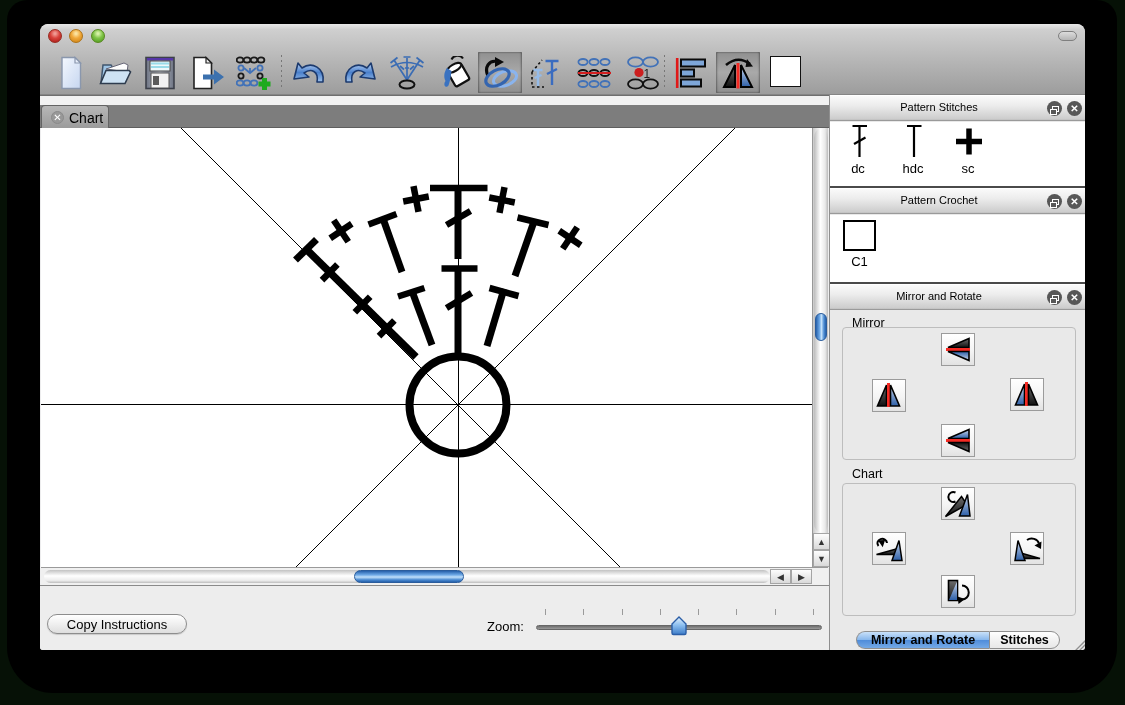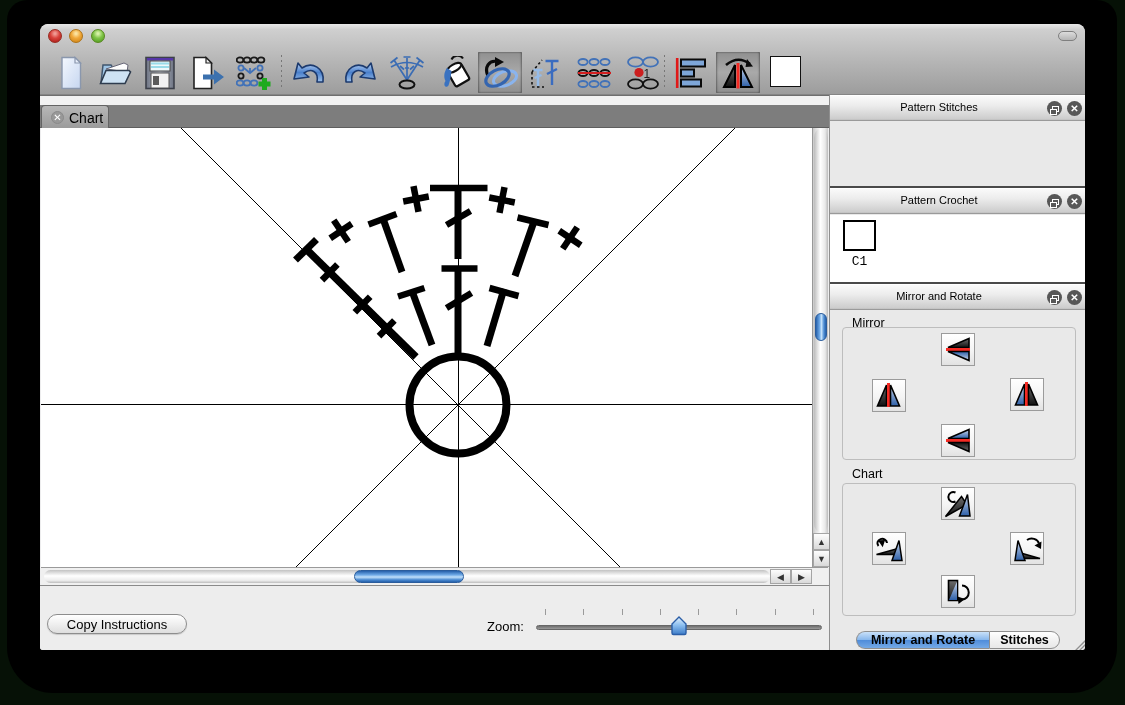--- a/index.html
+++ b/index.html
@@ -354,31 +354,49 @@
   <div class="dock" id="dock">
 
     <div class="dhead" style="top:0px;">
         <div class="ht">Pattern Stitches</div>
       <div class="dbtn" style="left:217px;"><svg width="9" height="9" viewBox="0 0 9 9" style="margin-top:3px;">
             <rect x="2.5" y="0.5" width="6" height="5" fill="none" stroke="#fff"></rect>
             <rect x="0.5" y="3.5" width="6" height="5" fill="#575757" stroke="#fff"></rect>
           </svg></div>
       <div class="dbtn" style="left:237px; font-size:10px; line-height:15px; font-weight:bold;">✕</div>
     </div>
+    <div class="dwhite" style="top:27px; height:64px;">
+      <svg width="256" height="64" viewBox="0 0 256 64">
+        <g stroke="#000" stroke-width="2.2" fill="none">
+          <line x1="29.5" y1="4" x2="29.5" y2="35"></line>
+            <line x1="22.5" y1="4" x2="37" y2="4"></line>
+            <line x1="24" y1="22" x2="35.5" y2="15.5"></line>
+          <line x1="84" y1="4" x2="84" y2="35"></line>
+            <line x1="77" y1="4" x2="91.5" y2="4"></line>
+        </g>
+        <g stroke="#000" stroke-width="5.5" fill="none">
+          <line x1="126" y1="19.5" x2="152" y2="19.5"></line>
+            <line x1="139" y1="6.5" x2="139" y2="32.5"></line>
+        </g>
+        <text x="28" y="51" font-size="13" text-anchor="middle" fill="#000">dc</text>
+        <text x="83" y="51" font-size="13" text-anchor="middle" fill="#000">hdc</text>
+        <text x="138" y="51" font-size="13" text-anchor="middle" fill="#000">sc</text>
+      </svg>
+    </div>
     <div class="dsep" style="top:91px;"></div>
 
     <div class="dhead" style="top:93px;">
         <div class="ht">Pattern Crochet</div>
       <div class="dbtn" style="left:217px;"><svg width="9" height="9" viewBox="0 0 9 9" style="margin-top:3px;">
             <rect x="2.5" y="0.5" width="6" height="5" fill="none" stroke="#fff"></rect>
             <rect x="0.5" y="3.5" width="6" height="5" fill="#575757" stroke="#fff"></rect>
           </svg></div>
       <div class="dbtn" style="left:237px; font-size:10px; line-height:15px; font-weight:bold;">✕</div>
     </div>
-    <div class="dwhite" style="top:120px; height:67px;font-family:Liberation Mono, monospace;">
+    <div class="dwhite" style="top:120px; height:67px;">
       <div style="position:absolute; left:13px; top:5px; width:33px; height:31px; background:#fff; border:2px solid #000;"></div>
       <div style="position:absolute; left:13px; top:39px; width:33px; text-align:center; font-size:13px; color:#000;">C1</div>
     </div>
     <div class="dsep" style="top:187px;"></div>
 
     <div class="dhead" style="top:189px;">
         <div class="ht">Mirror and Rotate</div>
       <div class="dbtn" style="left:217px;"><svg width="9" height="9" viewBox="0 0 9 9" style="margin-top:3px;">
             <rect x="2.5" y="0.5" width="6" height="5" fill="none" stroke="#fff"></rect>
             <rect x="0.5" y="3.5" width="6" height="5" fill="#575757" stroke="#fff"></rect>

